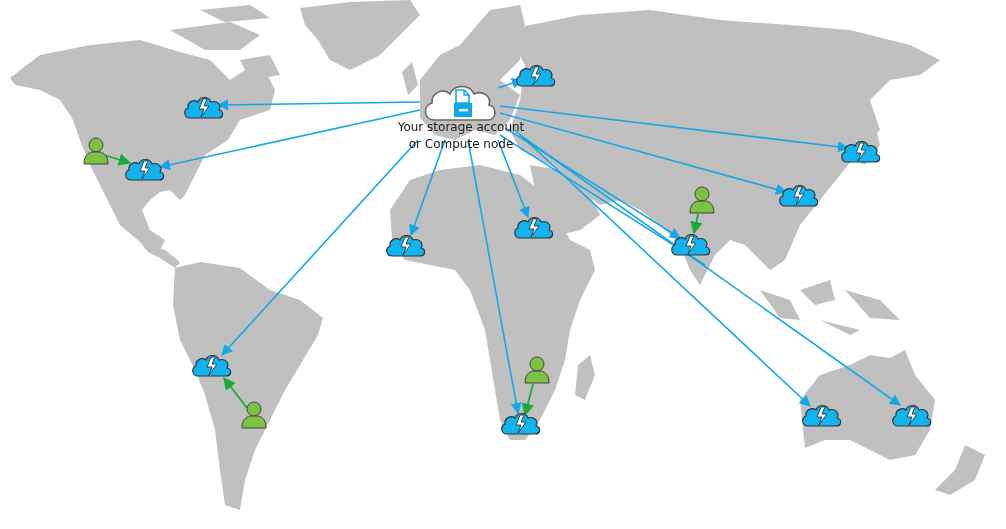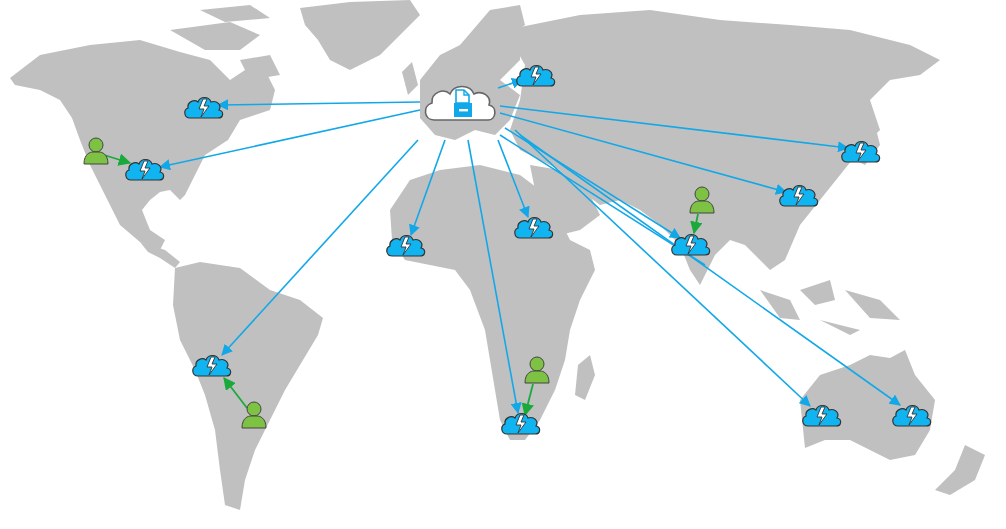--- a/index.html
+++ b/index.html
@@ -113,13 +113,17 @@
     </g>
 
     <g>
       <use href="#userIcon" transform="translate(96,152)"></use>
       <use href="#userIcon" transform="translate(702,201)"></use>
       <use href="#userIcon" transform="translate(254,416)"></use>
       <use href="#userIcon" transform="translate(537,371)"></use>
     </g>
   </svg>
 
+  <div class="label" style="left:396px; top:119px; width:130px;">
+    <div>Your storage account</div>
+    <div>or Compute node</div>
+  </div>
 </div>
 
 </body></html>

